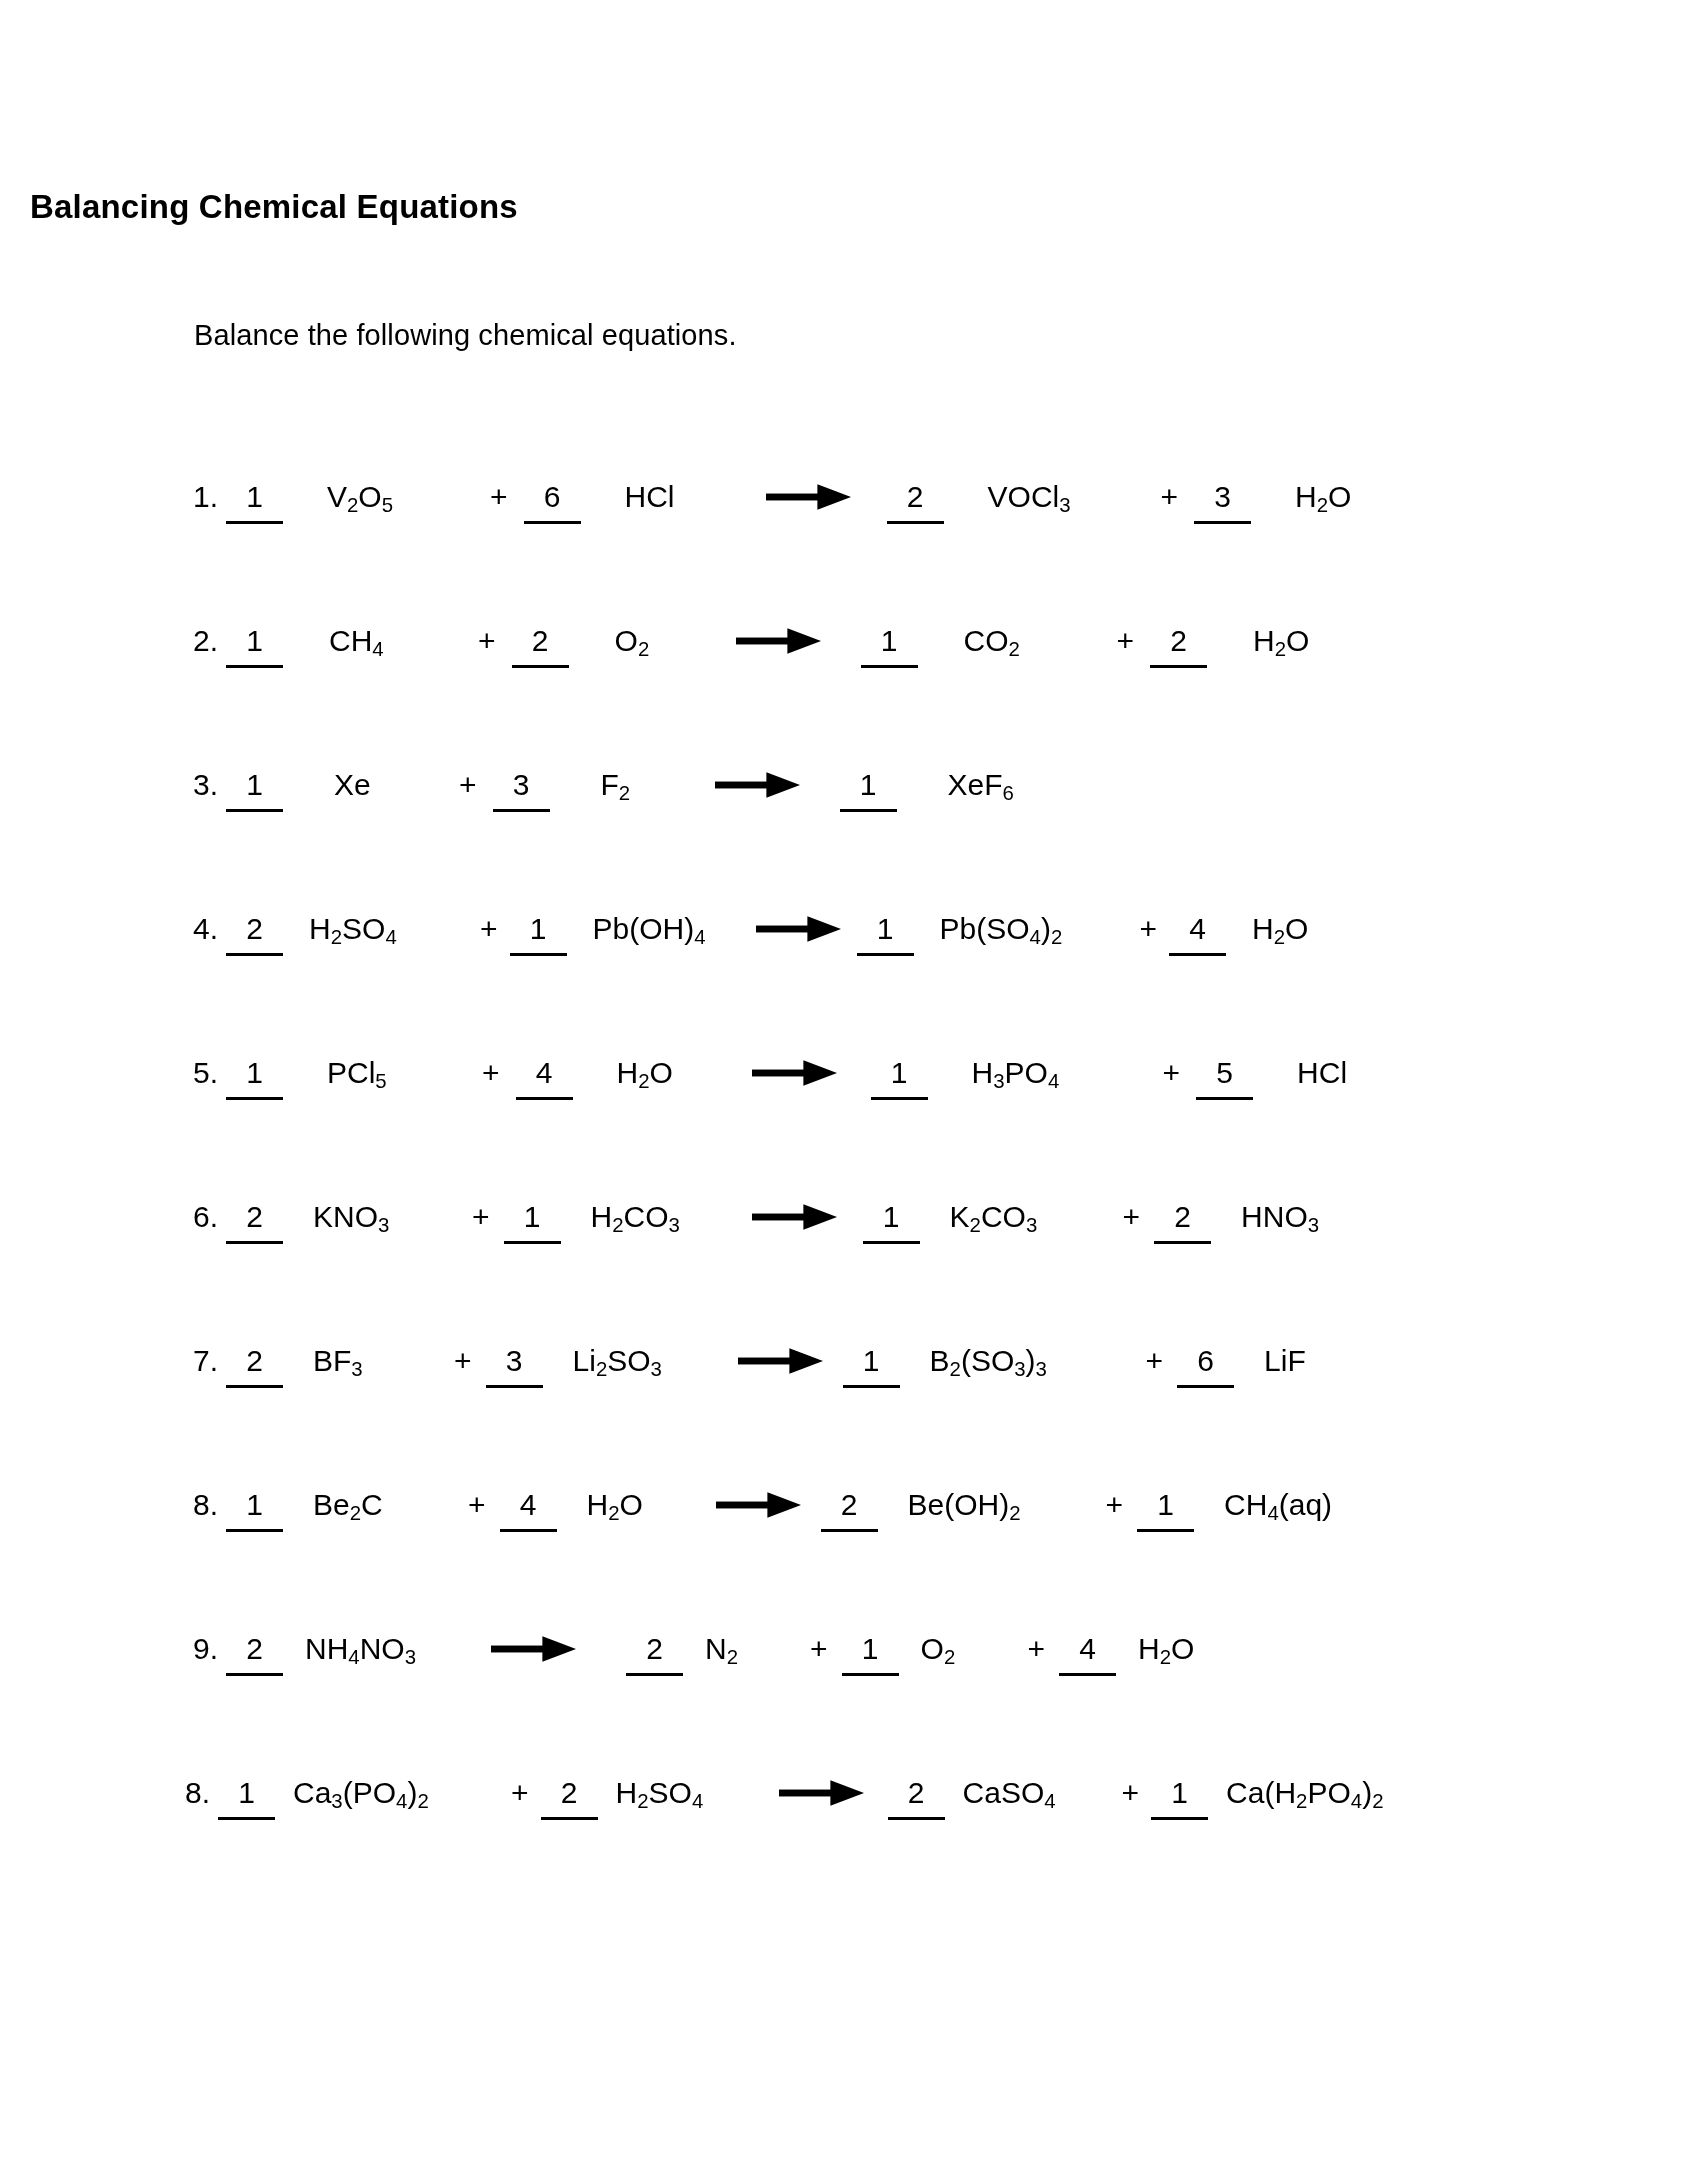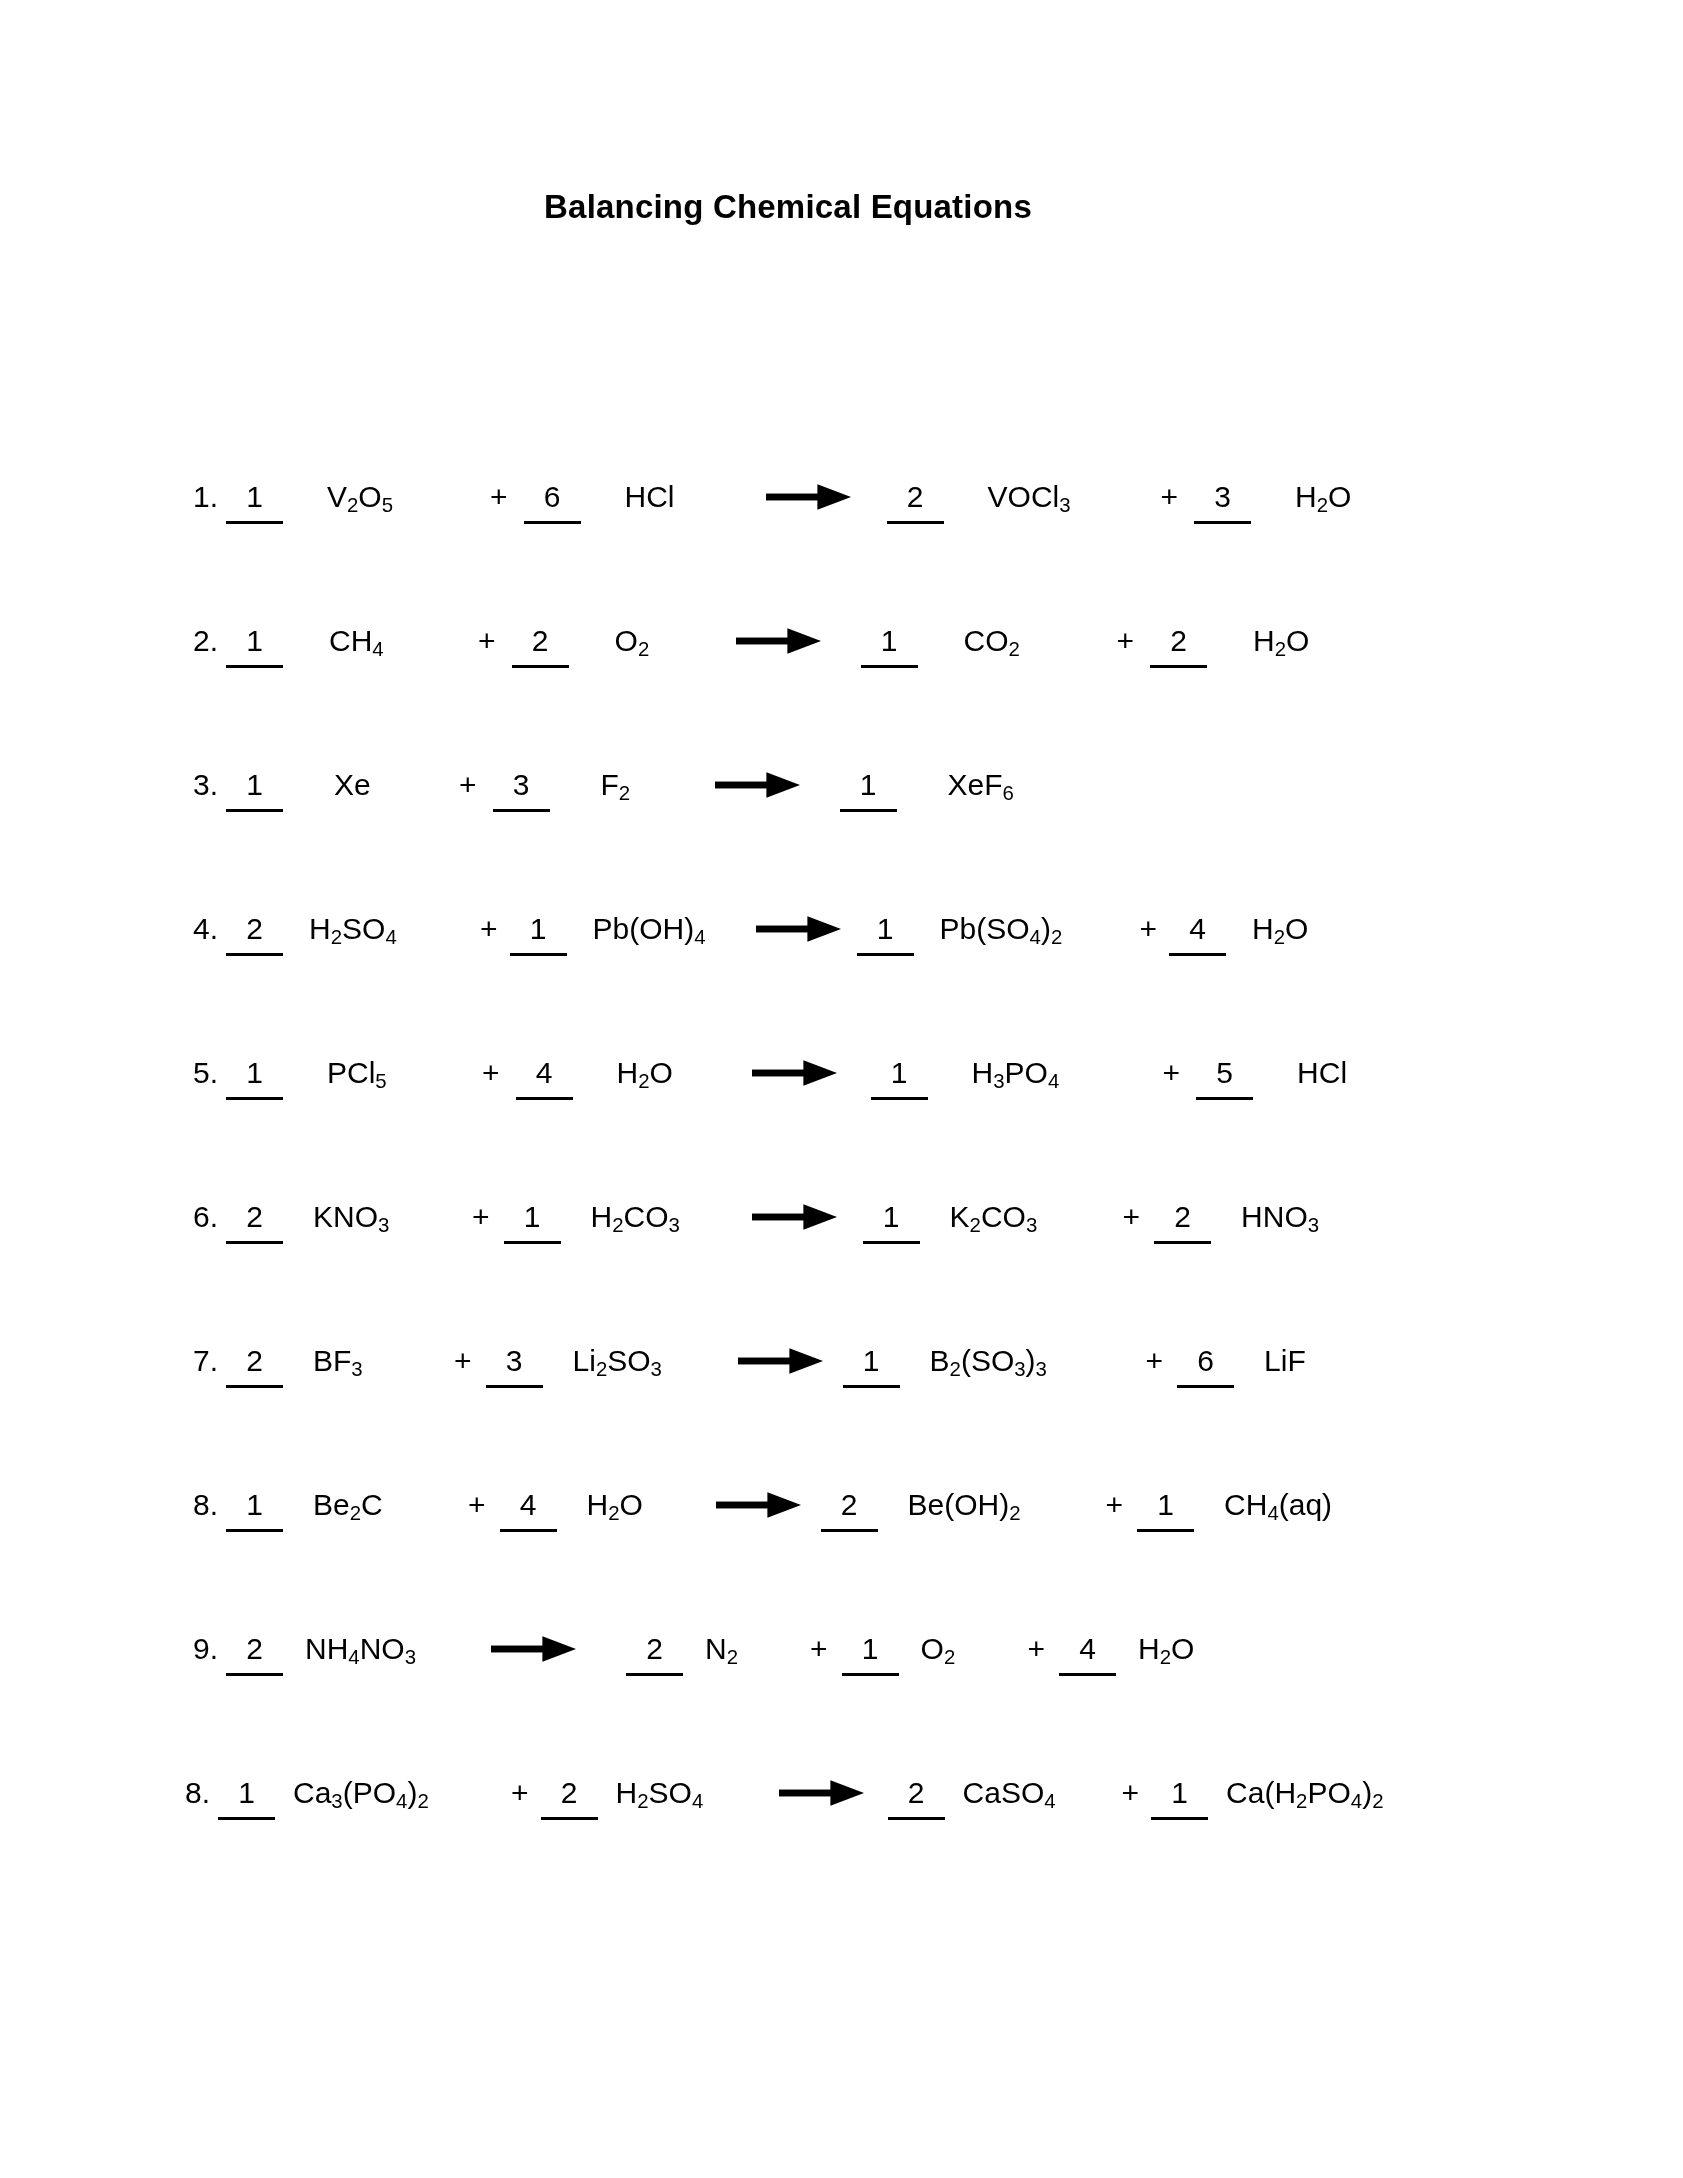--- a/index.html
+++ b/index.html
@@ -46,21 +46,20 @@
   .name-rule { width: 653px; margin-left: 10px; }
   .date-gap  { width: 51px; }
   .date-rule { width: 246px; margin-left: 10px; }
 
   
   .title {
     position: absolute;
     top: 188px;
     left: 0;
     width: 1546px;
-    text-align: center;
     font-size: 33px;
     font-weight: bold;
     letter-spacing: 0.2px;
     padding-left: 30px;
     box-sizing: border-box;
   }
 
   
   .instructions {
     position: absolute;
@@ -151,20 +150,21 @@
   }
 </style>
 </head>
 <body>
 
 <div class="page">
 
 
   <div class="title">Balancing Chemical Equations</div>
 
+  <div class="instructions">Balance the following chemical equations.</div>
 
   <div class="equations">
       <div class="eq-row">
         <span class="sp" style="width:147px"></span>
         <span class="eq-num">1.</span>
         <span class="eq-body">
           <span class="coef">1</span>
           <span class="sp" style="width:44px"></span>
           <span class="formula" style="min-width:117px">V<sub>2</sub>O<sub>5</sub></span>
           <span class="sp" style="width:46px"></span>

